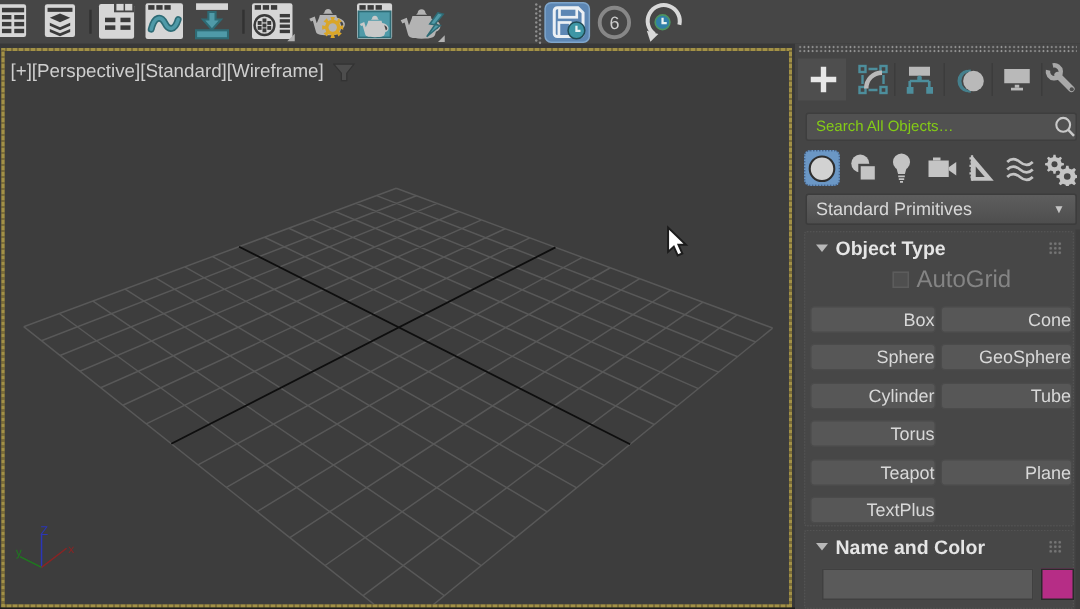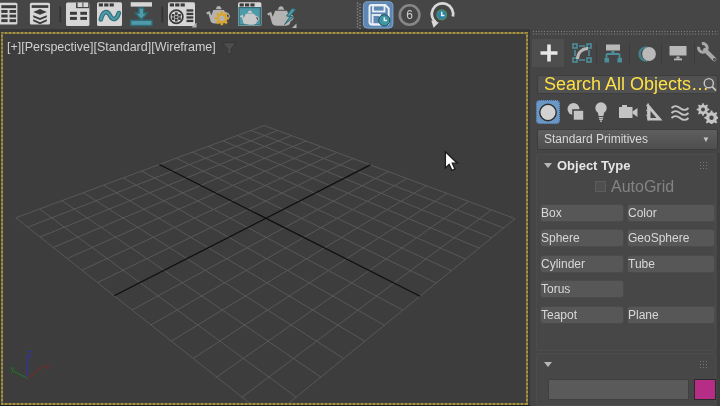--- a/index.html
+++ b/index.html
@@ -3,29 +3,29 @@
 <style>
 *{margin:0;padding:0;box-sizing:border-box}
 html,body{width:720px;height:406px;overflow:hidden;background:#383838;font-family:"Liberation Sans",sans-serif}
 #toolbar{position:absolute;left:0;top:0;width:720px;height:29px;background:#464646}
 #vp{position:absolute;left:1px;top:32px;width:527px;height:373px;border:2px solid #877538;background:#3d3d3d;overflow:hidden}
 #vplabel{position:absolute;left:4px;top:6px;font-size:12.5px;color:#cfcfcf;white-space:pre}
 #panel{position:absolute;left:530px;top:29px;width:190px;height:377px;background:#454545}
 #phandle{position:absolute;left:2px;top:1px;width:186px;height:5px;background-image:radial-gradient(#989898 0.58px,rgba(0,0,0,0) 0.72px);background-size:2.8px 2.7px}
 #tabsel{position:absolute;left:2px;top:10px;width:32px;height:28px;background:#4e4e4e}
 .tabsep{position:absolute;top:13px;width:1px;height:22px;background:#3c3c3c}
-#search{position:absolute;left:7px;top:46px;width:181px;height:19px;background:#515151;border:1px solid #3e3e3e;border-radius:2px;color:#fde047;font-size:18px;line-height:17px;padding-left:6px}
+#search{position:absolute;left:7px;top:46px;width:181px;height:19px;background:#515151;border:1px solid #3e3e3e;border-radius:2px;color:#84cc16;font-size:10px;line-height:17px;padding-left:6px}
 #geosel{position:absolute;left:6px;top:71px;width:24px;height:24px;background:#6b97c5;border-radius:4px;border:1px dotted #44628a}
 #dropdown{position:absolute;left:7px;top:100px;width:181px;height:21px;background:linear-gradient(#5e5e5e,#4e4e4e);border:1px solid #3c3c3c;border-radius:2px;color:#d8d8d8;font-size:12px;line-height:19px;padding-left:6px}
 .rollout{position:absolute;left:6px;width:180px;background:#474747;border:1px dotted #535353;border-radius:2px}
 .rhead{position:relative;height:21px;color:#e5e5e5;font-weight:bold;font-size:13px;line-height:21px}
 .rarrow{position:absolute;left:7px;top:8px;width:0;height:0;border-left:4px solid rgba(0,0,0,0);border-right:4px solid rgba(0,0,0,0);border-top:5px solid #b8b8b8}
 .rtitle{position:absolute;left:20px;top:0}
 .grip{position:absolute;right:7px;top:6px;width:9px;height:9px;background-image:radial-gradient(#777 0.8px,rgba(0,0,0,0) 0.9px);background-size:3px 3px}
-.btn{position:absolute;width:84px;height:18px;background:#575757;border:1px solid #4b4b4b;border-radius:3px;color:#d8d8d8;font-size:12px;line-height:16px;text-align:left}
+.btn{position:absolute;width:84px;height:18px;background:#575757;border:1px solid #4b4b4b;border-radius:3px;color:#d8d8d8;font-size:12px;line-height:16px;text-align:right}
 #autogrid{position:absolute;left:65px;top:152px;width:11px;height:11px;background:#4f4f4f;border:1px solid #5c5c5c}
 #aglabel{position:absolute;left:81px;top:149px;font-size:16px;color:#848484}
 #namefield{position:absolute;left:11px;top:25px;width:141px;height:21px;background:#5a5a5a;border:1px solid #404040}
 #swatch{position:absolute;left:157px;top:25px;width:22px;height:21px;background:#b62d86;border:1px solid #2a2a2a}
 #botstrip{position:absolute;left:0px;top:405px;width:530px;height:1px;background:#1c1c1c}
 </style></head>
 <body>
 <div id="toolbar"></div>
 <div id="vp">
   <svg width="523" height="369" viewBox="3 34 523 369" style="position:absolute;left:0;top:0">
@@ -146,31 +146,33 @@
   <div class="rollout" style="top:125px;height:197px">
     <div class="rhead">
         <div class="rarrow"></div>
         <div class="rtitle">Object Type</div>
         <div class="grip"></div>
       </div>
   </div>
   <div id="autogrid"></div>
   <div id="aglabel">AutoGrid</div>
   <div class="btn" style="left:10px;top:175px">Box</div>
-<div class="btn" style="left:97px;top:175px;width:88px">Color</div>
+<div class="btn" style="left:97px;top:175px;width:88px">Cone</div>
 <div class="btn" style="left:10px;top:200.4px">Sphere</div>
 <div class="btn" style="left:10px;top:225.8px">Cylinder</div>
 <div class="btn" style="left:97px;top:200.4px;width:88px">GeoSphere</div>
 <div class="btn" style="left:97px;top:225.8px;width:88px">Tube</div>
 <div class="btn" style="left:10px;top:251.2px">Torus</div>
 <div class="btn" style="left:10px;top:276.6px">Teapot</div>
 <div class="btn" style="left:97px;top:276.6px;width:88px">Plane</div>
+<div class="btn" style="left:10px;top:302px">TextPlus</div>
   <div class="rollout" style="top:324px;height:53px">
     <div class="rhead">
         <div class="rarrow"></div>
+        <div class="rtitle">Name and Color</div>
         <div class="grip"></div>
       </div>
     <div id="namefield"></div>
     <div id="swatch"></div>
   </div>
 </div>
 <div style="position:absolute;left:1px;top:32px;width:527px;height:2px;background:repeating-linear-gradient(90deg,#a29147 0 2.5px,#7b6d38 2.5px 4px)"></div>
 <div style="position:absolute;left:1px;top:403px;width:527px;height:2px;background:repeating-linear-gradient(90deg,#a29147 0 2.5px,#7b6d38 2.5px 4px)"></div>
 <div style="position:absolute;left:1px;top:32px;width:2px;height:373px;background:repeating-linear-gradient(0deg,#a29147 0 2.5px,#7b6d38 2.5px 4px)"></div>
 <div style="position:absolute;left:526px;top:32px;width:2px;height:373px;background:repeating-linear-gradient(0deg,#a29147 0 2.5px,#7b6d38 2.5px 4px)"></div>

